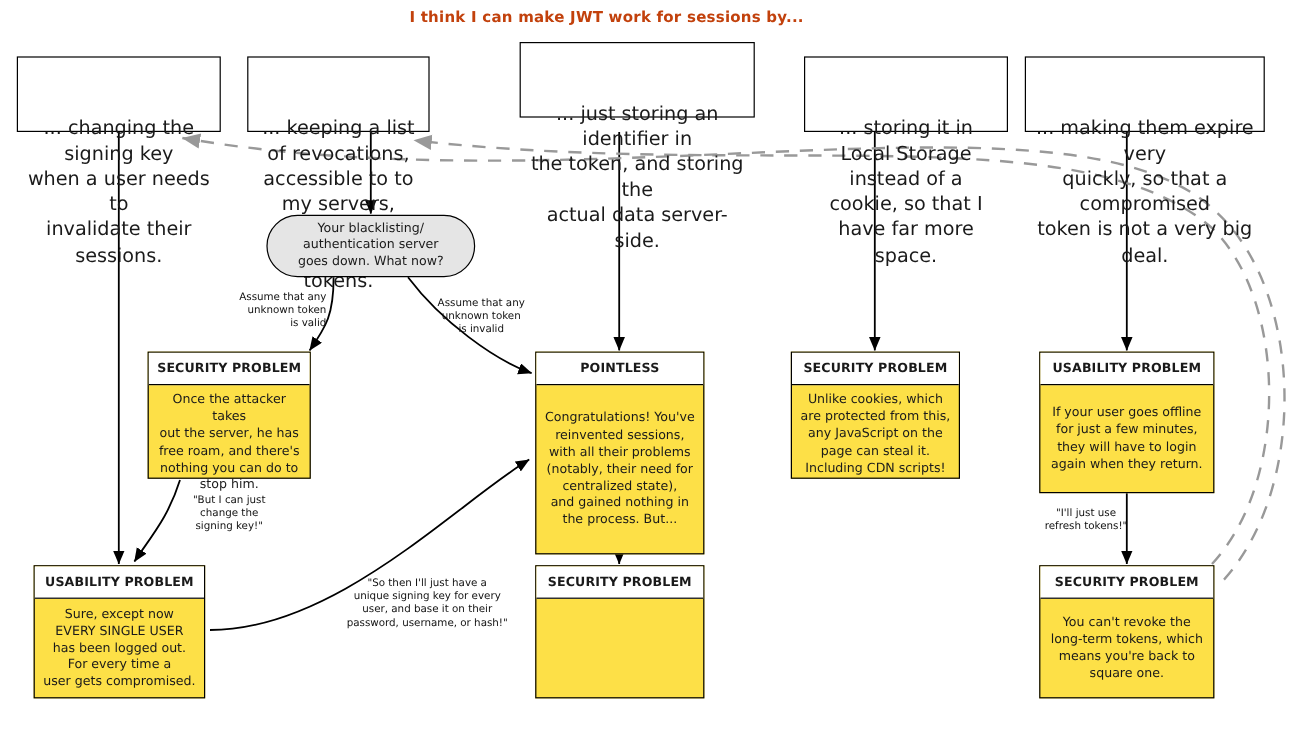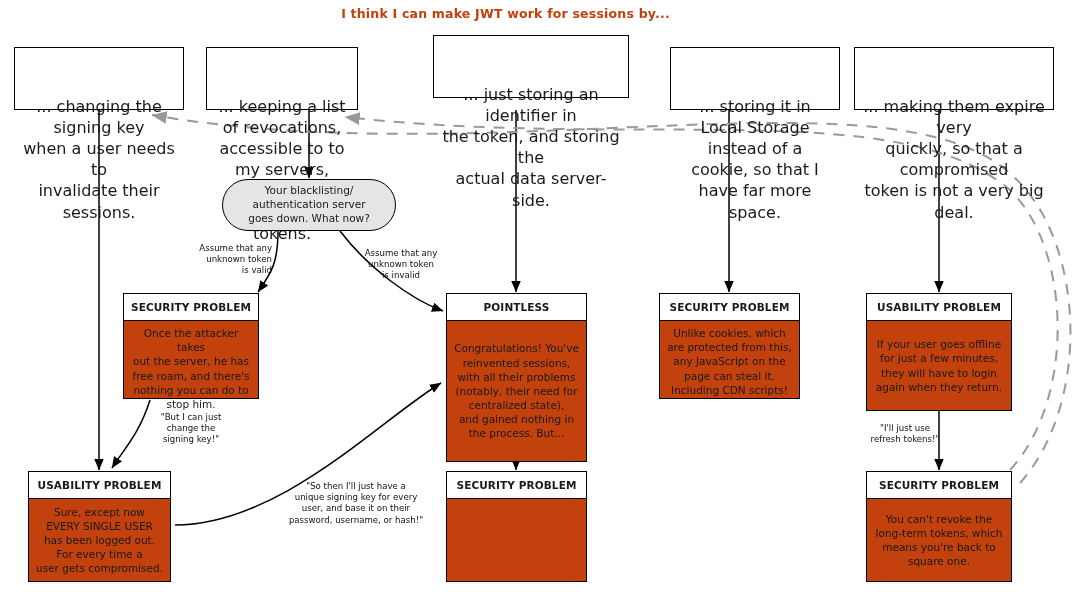--- a/index.html
+++ b/index.html
@@ -25,21 +25,21 @@
   .node .body{
     flex:1;display:flex;align-items:center;justify-content:center;
     text-align:center;font-size:16px;line-height:1.32;padding:4px 6px;
     white-space:pre-line;
     margin-top:44px;
   }
 
   
   .card{
     position:absolute;box-sizing:border-box;
-    background:#c2410c;border:1.4px solid #000;
+    background:#fde047;border:1.4px solid #000;
     display:flex;flex-direction:column;
   }
   .card .hdr{
     box-sizing:border-box;
     border-bottom:1.6px solid #000;
     text-align:center;font-weight:bold;font-size:10.5px;
     letter-spacing:.1px;padding:7px 4px 7px;
     background:#fff;
   }
   .card .body{

